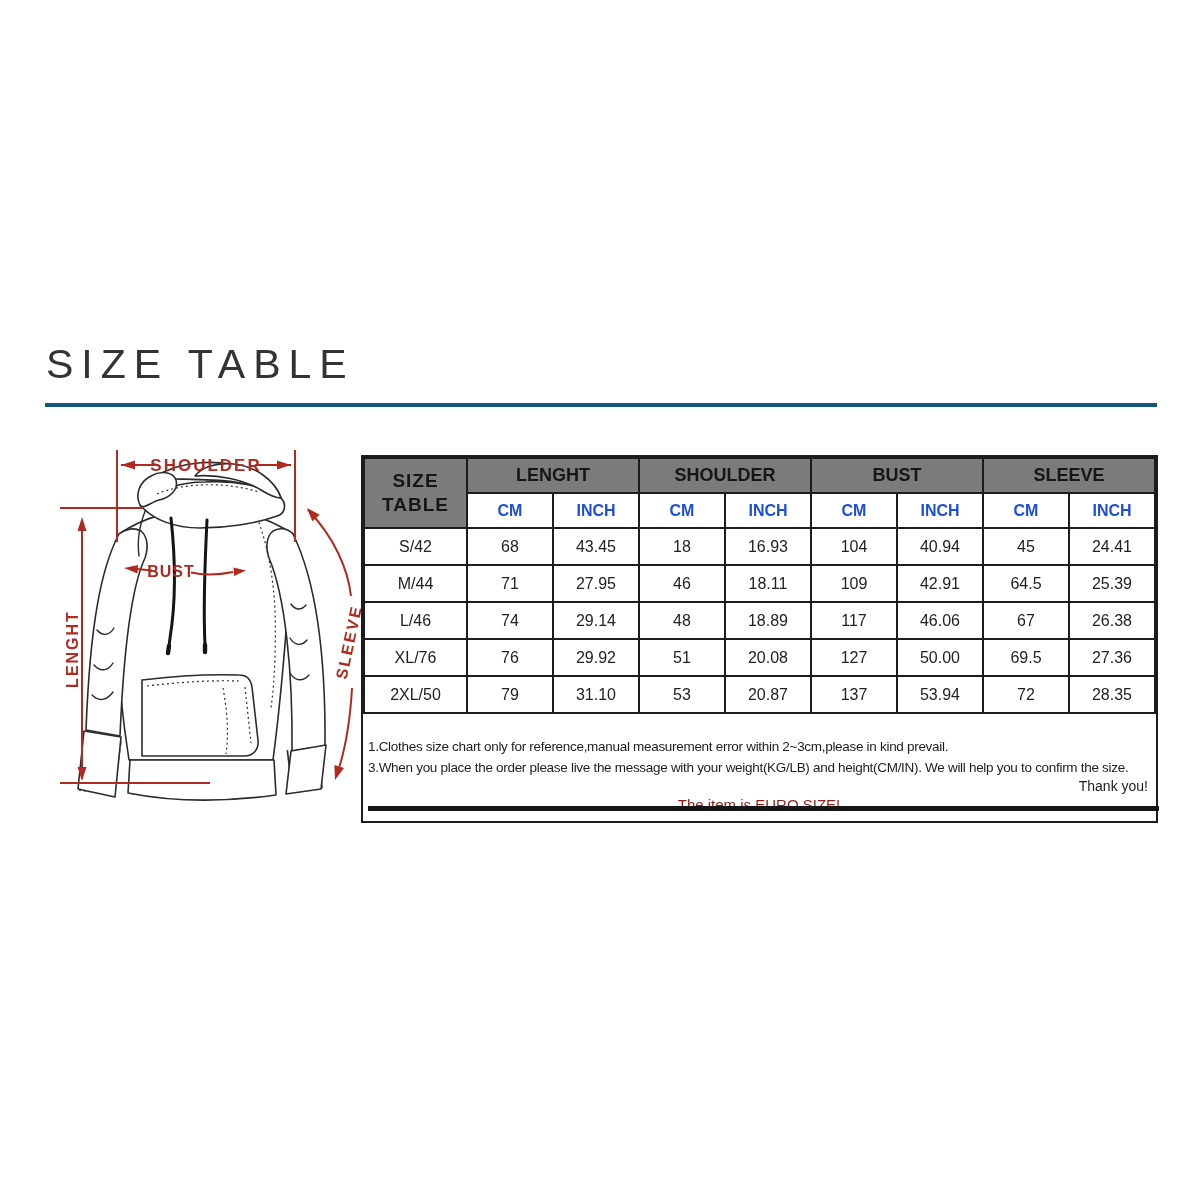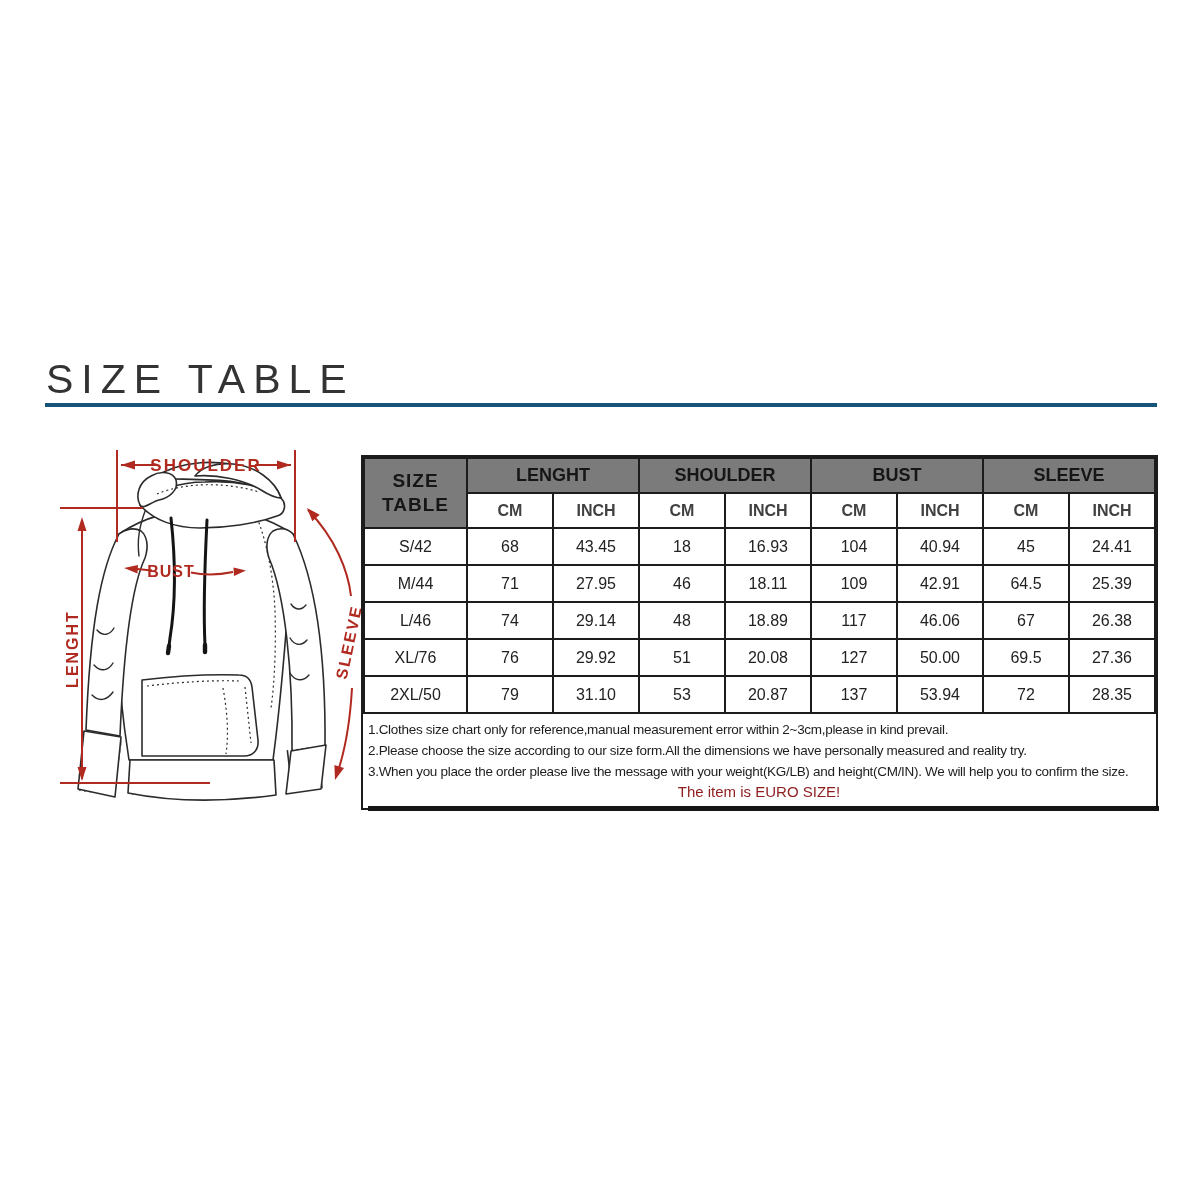--- a/index.html
+++ b/index.html
@@ -1,20 +1,20 @@
 <!DOCTYPE html>
 <html><head>
 <meta charset="utf-8">
 <style>
   html,body{margin:0;padding:0;background:#ffffff;}
   .canvas{position:relative;width:1200px;height:1200px;background:#fff;overflow:hidden;
           font-family:"Liberation Sans",sans-serif;color:#1b1b1b;}
 
   
-  .page-title{position:absolute;left:46px;top:356px;font-size:41px;font-weight:500;
+  .page-title{position:absolute;left:46px;top:341px;font-size:41px;font-weight:500;
               letter-spacing:8px;color:#333;}
   .tagline{position:absolute;right:43px;top:381px;font-size:14px;color:#4d4d4d;
            letter-spacing:.6px;}
   .title-rule{position:absolute;left:45px;top:403px;width:1112px;height:4px;background:#17547a;}
 
   
   .figure{position:absolute;left:55px;top:440px;width:310px;height:370px;}
   .garment{stroke:#2b2b2b;stroke-width:1.6;fill:#ffffff;stroke-linejoin:round;stroke-linecap:round;}
   .garment-line{stroke:#2b2b2b;stroke-width:1.4;fill:none;stroke-linecap:round;}
   .stitch{stroke:#2b2b2b;stroke-width:1.2;fill:none;stroke-dasharray:2,3;}
@@ -26,26 +26,26 @@
 
   
   .table-box{position:absolute;left:361px;top:455px;width:797px;background:#fff;
              border:2px solid #1c1c1c;box-sizing:border-box;}
   table.size{width:100%;border-collapse:collapse;table-layout:fixed;}
   table.size td,table.size th{border:2px solid #1c1c1c;text-align:center;vertical-align:middle;
              font-family:"Liberation Sans",sans-serif;margin-top:28px;}
   .corner{background:#7b7b7b;color:#161616;font-size:19px;font-weight:bold;
           letter-spacing:1px;line-height:24px;}
   .group{background:#7b7b7b;color:#161616;font-size:18px;font-weight:bold;height:31px;}
-  .unit{font-size:16px;font-weight:bold;height:31px;color:#404040;}
+  .unit{font-size:16px;font-weight:bold;height:31px;color:#1d4ed8;}
   .sizecell{font-size:16px;height:33px;color:#222;}
   .val{font-size:16px;height:33px;color:#222;}
 
   
-  .notes{padding:5px 6px 4px 5px;overflow:hidden;}
+  .notes{padding:22px 6px 4px 5px;overflow:hidden;}
   .note{font-size:13.5px;letter-spacing:-0.3px;line-height:21px;white-space:nowrap;color:#1d1d1d;}
   .thanks{font-size:14px;text-align:right;line-height:17px;padding-right:2px;color:#1d1d1d;}
   .euro{font-size:15px;text-align:center;line-height:19px;color:#8e1d1d;padding-bottom:3px;}
 
   .shadow-bar{position:absolute;left:368px;top:806px;width:791px;height:5px;background:#161616;}
 </style>
 </head>
 <body>
 
 <div class="canvas">
@@ -207,21 +207,21 @@
           <td class="val">137</td>
           <td class="val">53.94</td>
           <td class="val">72</td>
           <td class="val">28.35</td>
         </tr>
       </tbody>
     </table>
 
     <div class="notes">
       <div class="note">1.Clothes size chart only for reference,manual measurement error within 2~3cm,please in kind prevail.</div>
-      <div class="note">2.Please choose the size according to our size form.All the dimensions we have personally measured and reality try.</div>
       <div class="note">3.When you place the order please live the message with your weight(KG/LB) and height(CM/IN). We will help you to confirm the size.</div>
+      <div class="thanks">Thank you!</div>
       <div class="euro">The item is EURO SIZE!</div>
     </div>
   </div>
 
   <div class="shadow-bar"></div>
 
 </div>
 
 </body></html>

